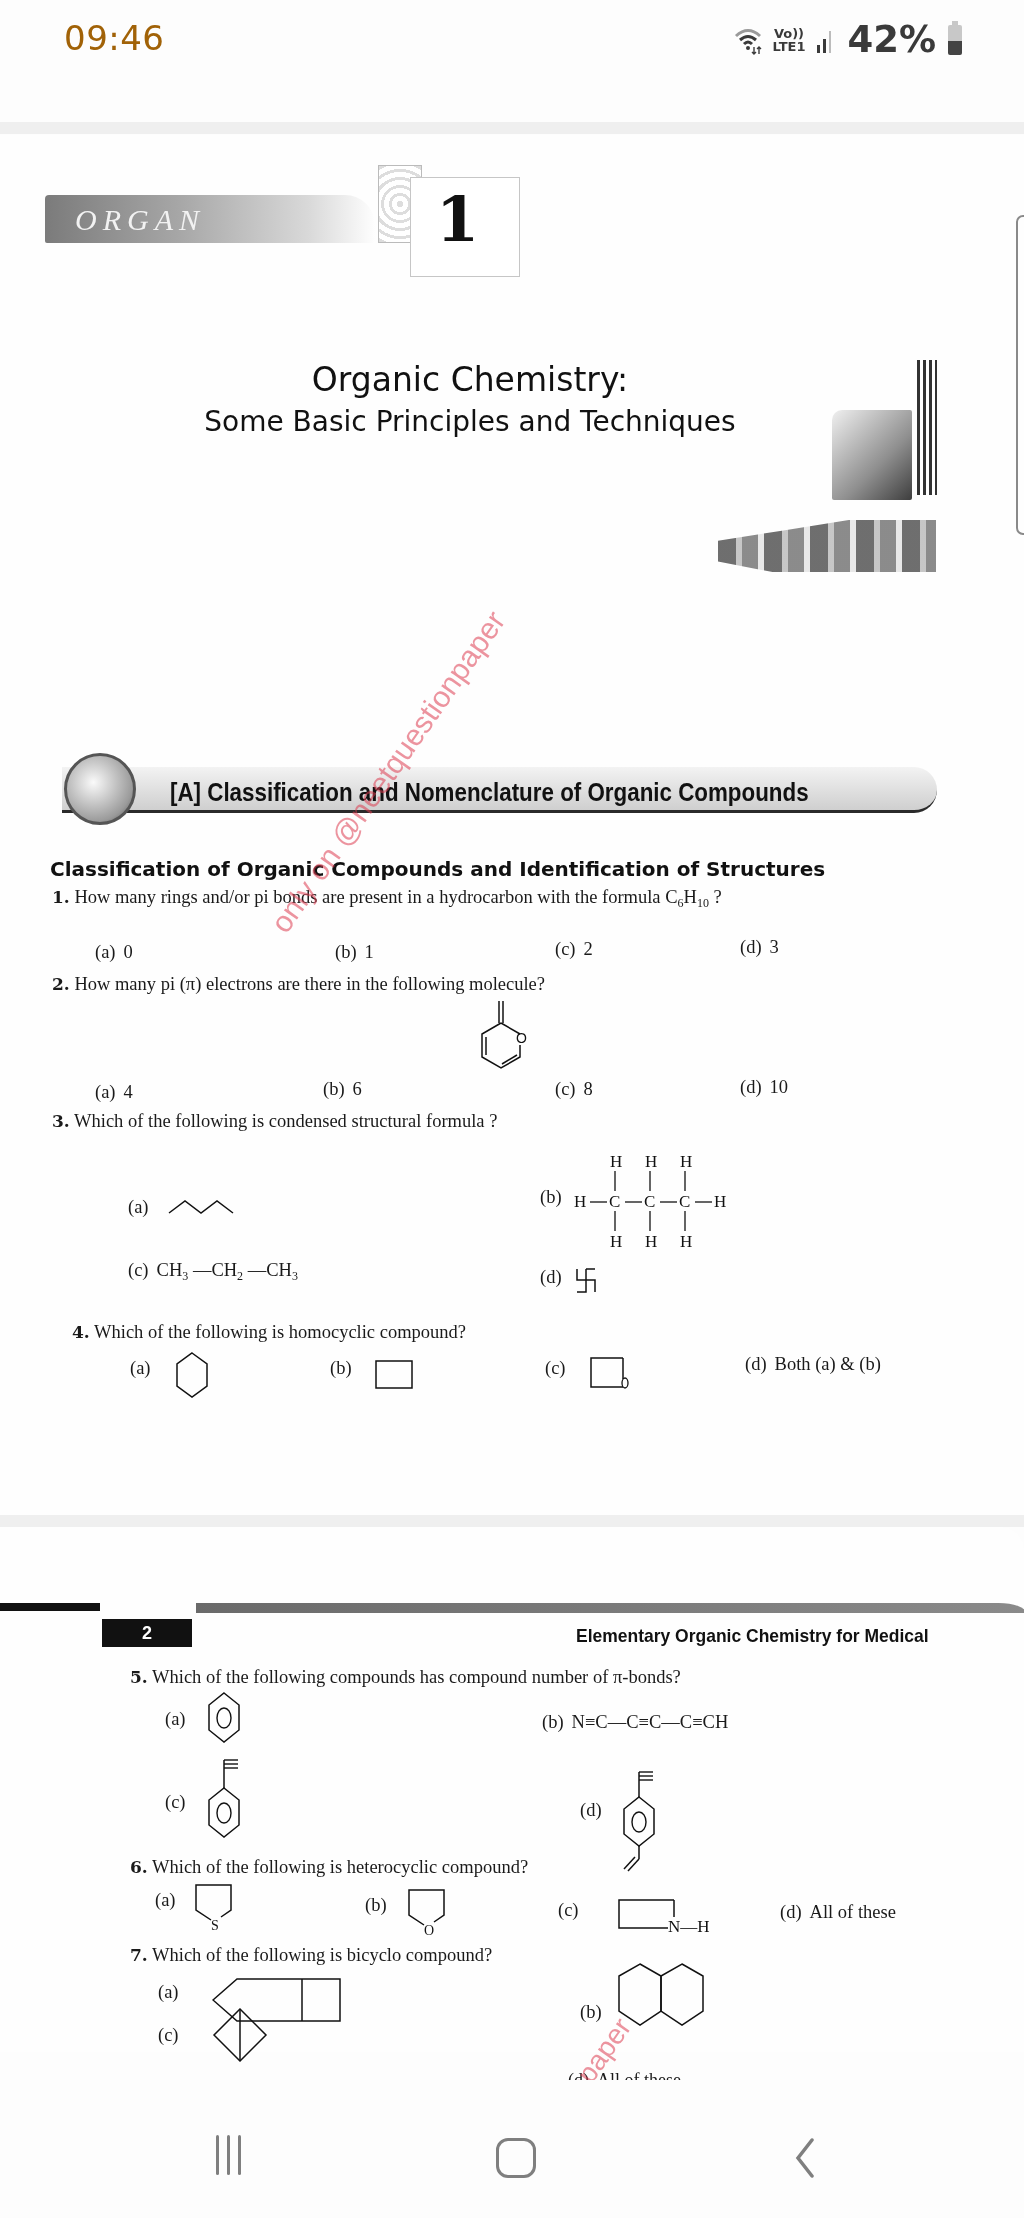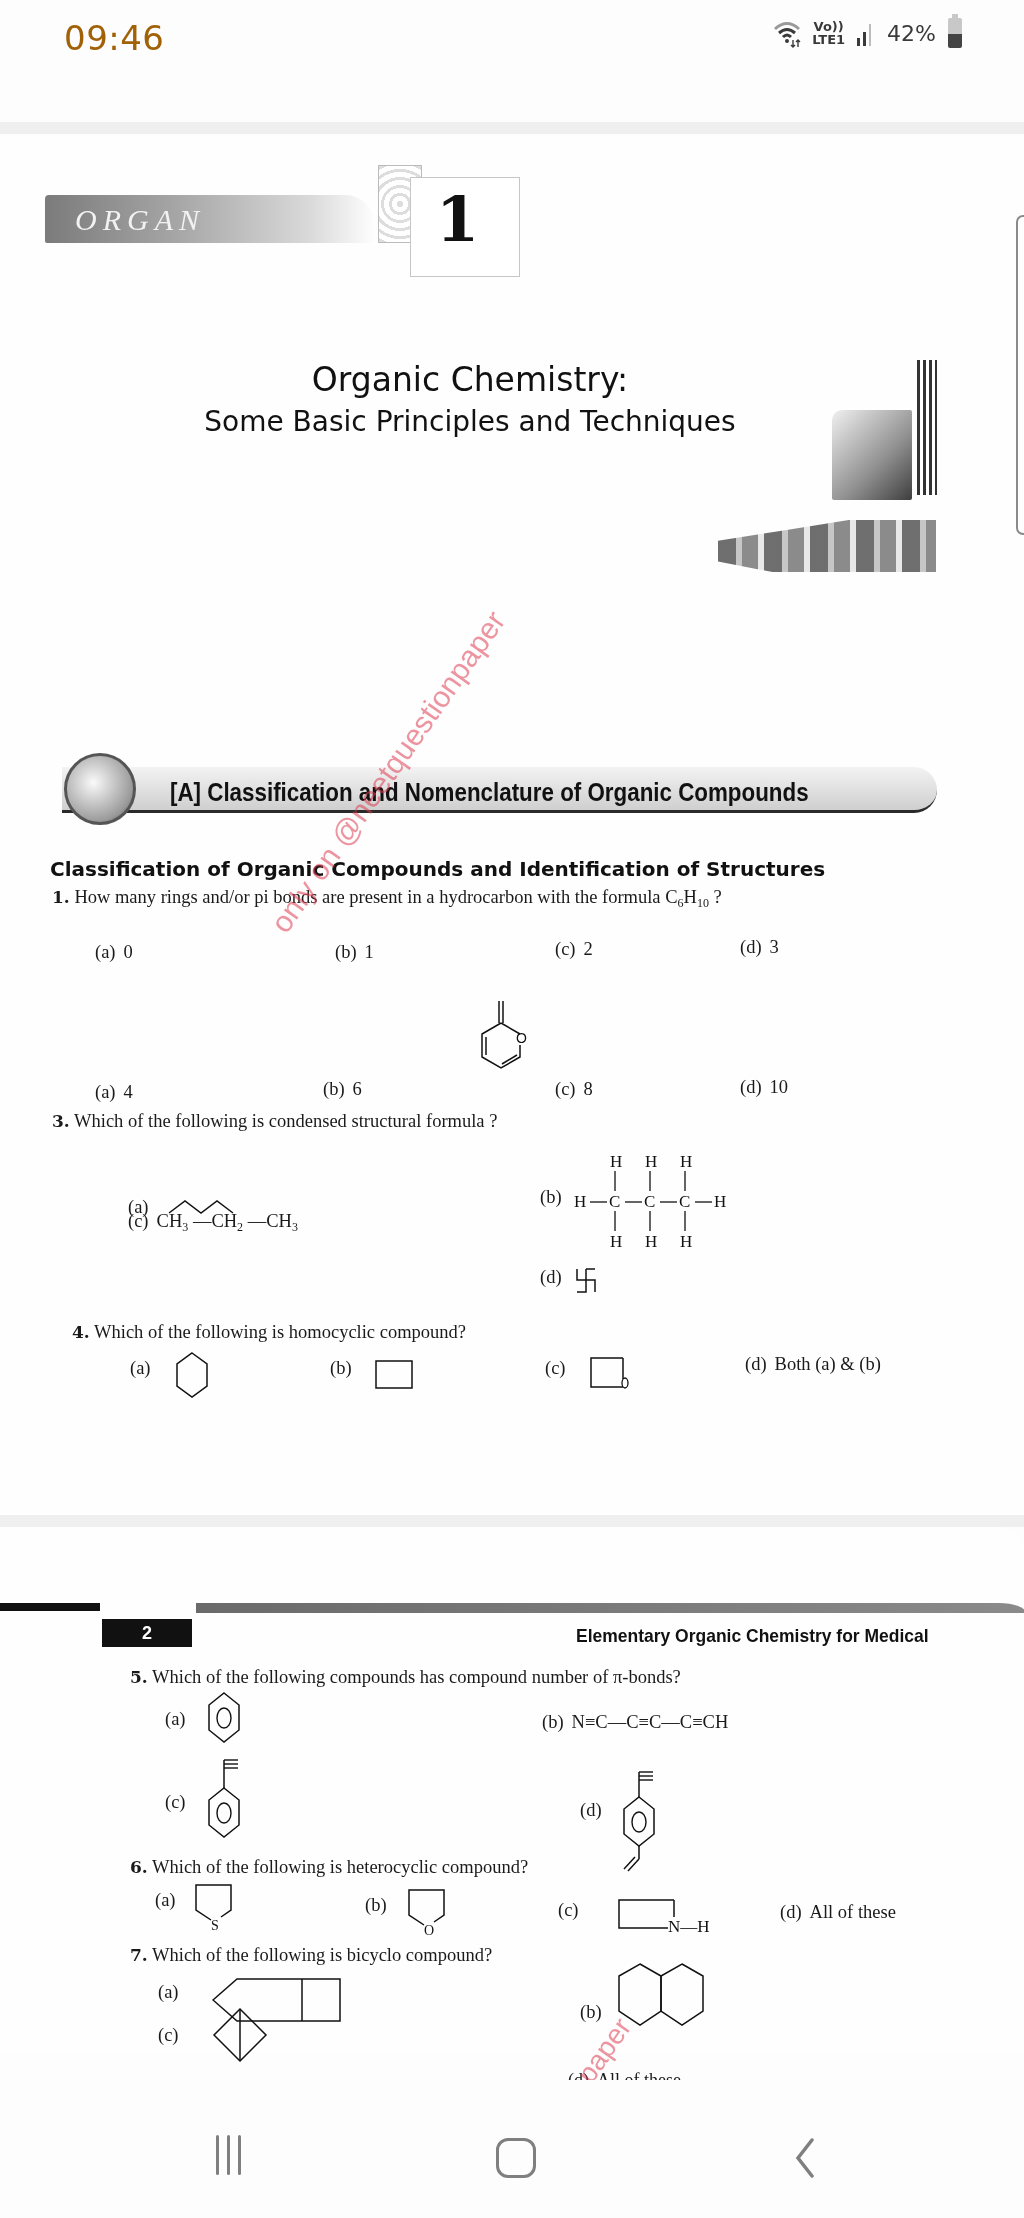--- a/index.html
+++ b/index.html
@@ -4,21 +4,21 @@
 <style>
   * { box-sizing: border-box; margin: 0; padding: 0; }
   html, body { width: 1024px; height: 2218px; background: #fdfdfd; overflow: hidden; }
   body { position: relative; font-family: "Liberation Serif", serif; color: #1a1a1a; }
 
   
   .statusbar { position: absolute; top: 0; left: 0; width: 1024px; height: 120px; background: #fdfdfd; }
   .sb-time { position: absolute; left: 64px; top: 18px; font-family: "DejaVu Sans", sans-serif; font-size: 34px; color: #a16207; letter-spacing: 0.5px; }
   .sb-right { position: absolute; right: 62px; top: 18px; display: flex; align-items: center; gap: 10px; color: #3a3a3a; font-family: "DejaVu Sans", sans-serif; }
   .sb-net { display: flex; flex-direction: column; font-size: 13px; line-height: 13px; font-weight: bold; text-align: center; }
-  .sb-batt-pct { font-size: 22px; }
+  .sb-batt-pct { font-size: 37px; font-weight: bold; }
   .sb-batt { width: 14px; height: 30px; border-radius: 2px; background: linear-gradient(#c8c8c8 0 52%, #444 52% 100%); position: relative; margin-left: 2px; }
   .sb-batt:before { content: ""; position: absolute; top: -4px; left: 4px; width: 6px; height: 4px; background: #c8c8c8; }
 
   
   .gap-band { position: absolute; left: 0; width: 1024px; height: 12px; background: #efefef; }
   .page { position: absolute; left: 0; width: 1024px; background: #fefefe; }
   .page1 { top: 135px; height: 1380px; }
   .page2 { top: 1527px; height: 525px; border-top-right-radius: 24px; }
 
   .scroll-handle { position: absolute; right: -6px; top: 215px; width: 14px; height: 320px; border: 2px solid #8a8a8a; border-radius: 10px; background: transparent; }
@@ -123,20 +123,23 @@
   <div class="subhead">Classification of Organic Compounds and Identification of Structures</div>
 
   <div class="q" style="left:52px; top:752px">
     <b>1.</b> <span>How many rings and/or pi bonds are present in a hydrocarbon with the formula C</span><sub>6</sub><span>H</span><sub>10</sub><span> ?</span>
   </div>
   <div class="opt" style="left:95px; top:807px"><span class="opt-label">(a)</span><span>0</span></div>
   <div class="opt" style="left:335px; top:807px"><span class="opt-label">(b)</span><span>1</span></div>
   <div class="opt" style="left:555px; top:804px"><span class="opt-label">(c)</span><span>2</span></div>
   <div class="opt" style="left:740px; top:802px"><span class="opt-label">(d)</span><span>3</span></div>
 
+  <div class="q" style="left:52px; top:839px">
+    <b>2.</b> <span>How many pi (π) electrons are there in the following molecule?</span>
+  </div>
   <div class="mol" style="left:478px; top:866px">
     <svg width="60" height="80" viewBox="0 0 60 80">
       <line x1="21" y1="0" x2="21" y2="22" stroke="#111" stroke-width="1.5"></line>
       <line x1="25" y1="0" x2="25" y2="22" stroke="#111" stroke-width="1.5"></line>
       <polyline points="23,22 42,33" stroke="#111" stroke-width="1.5" fill="none"></polyline>
       <polyline points="23,22 4,33 4,56 23,67 42,56 42,44" stroke="#111" stroke-width="1.5" fill="none"></polyline>
       <line x1="8" y1="36" x2="8" y2="54" stroke="#111" stroke-width="1.5"></line>
       <line x1="24" y1="63" x2="39" y2="54" stroke="#111" stroke-width="1.5"></line>
       <text x="38" y="42" font-family="Liberation Sans, sans-serif" font-size="14" fill="#111">O</text>
     </svg>
@@ -174,21 +177,21 @@
       <line x1="86" y1="49" x2="103" y2="49" stroke="#111" stroke-width="1.3"></line>
       <text x="105" y="54">C</text>
         <text x="106" y="14">H</text>
         <text x="106" y="94">H</text>
       <line x1="111" y1="18" x2="111" y2="38" stroke="#111" stroke-width="1.3"></line>
         <line x1="111" y1="58" x2="111" y2="78" stroke="#111" stroke-width="1.3"></line>
       <line x1="121" y1="49" x2="138" y2="49" stroke="#111" stroke-width="1.3"></line>
       <text x="140" y="54">H</text>
     </svg>
   </div>
-  <div class="opt" style="left:128px; top:1076px"><span class="opt-label">(c)</span><span>CH</span><sub>3</sub><span> —CH</span><sub>2</sub><span> —CH</span><sub>3</sub></div>
+  <div class="opt" style="left:128px; top:1125px"><span class="opt-label">(c)</span><span>CH</span><sub>3</sub><span> —CH</span><sub>2</sub><span> —CH</span><sub>3</sub></div>
   <div class="opt" style="left:540px; top:1132px"><span class="opt-label">(d)</span></div>
   <div class="mol" style="left:576px; top:1133px">
     <svg width="20" height="26" viewBox="0 0 20 26">
         <polyline points="1,1 1,12 19,12 19,24" stroke="#111" stroke-width="1.5" fill="none"></polyline>
         <polyline points="10,1 10,24 1,24" stroke="#111" stroke-width="1.5" fill="none"></polyline>
         <line x1="10" y1="1" x2="19" y2="1" stroke="#111" stroke-width="1.5"></line>
       </svg>
   </div>
 
   <div class="q" style="left:72px; top:1187px">

